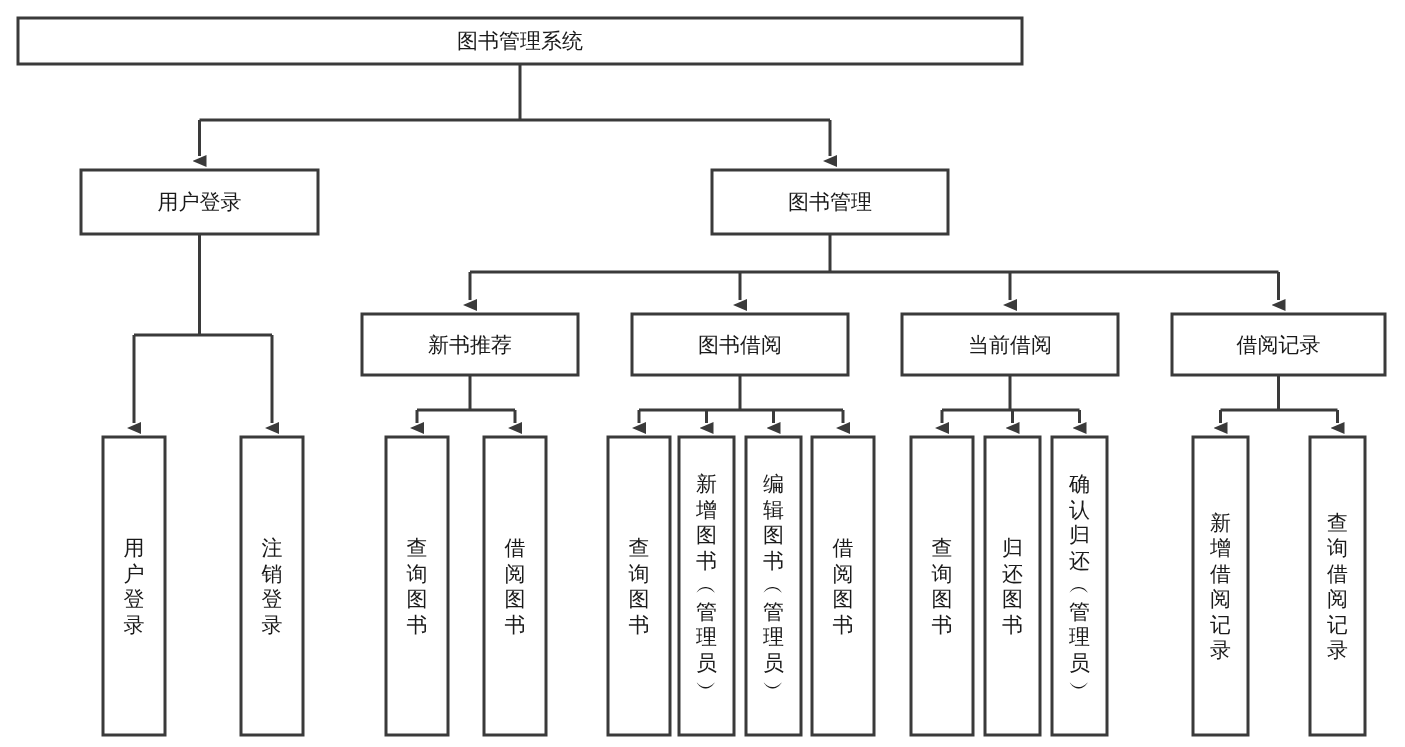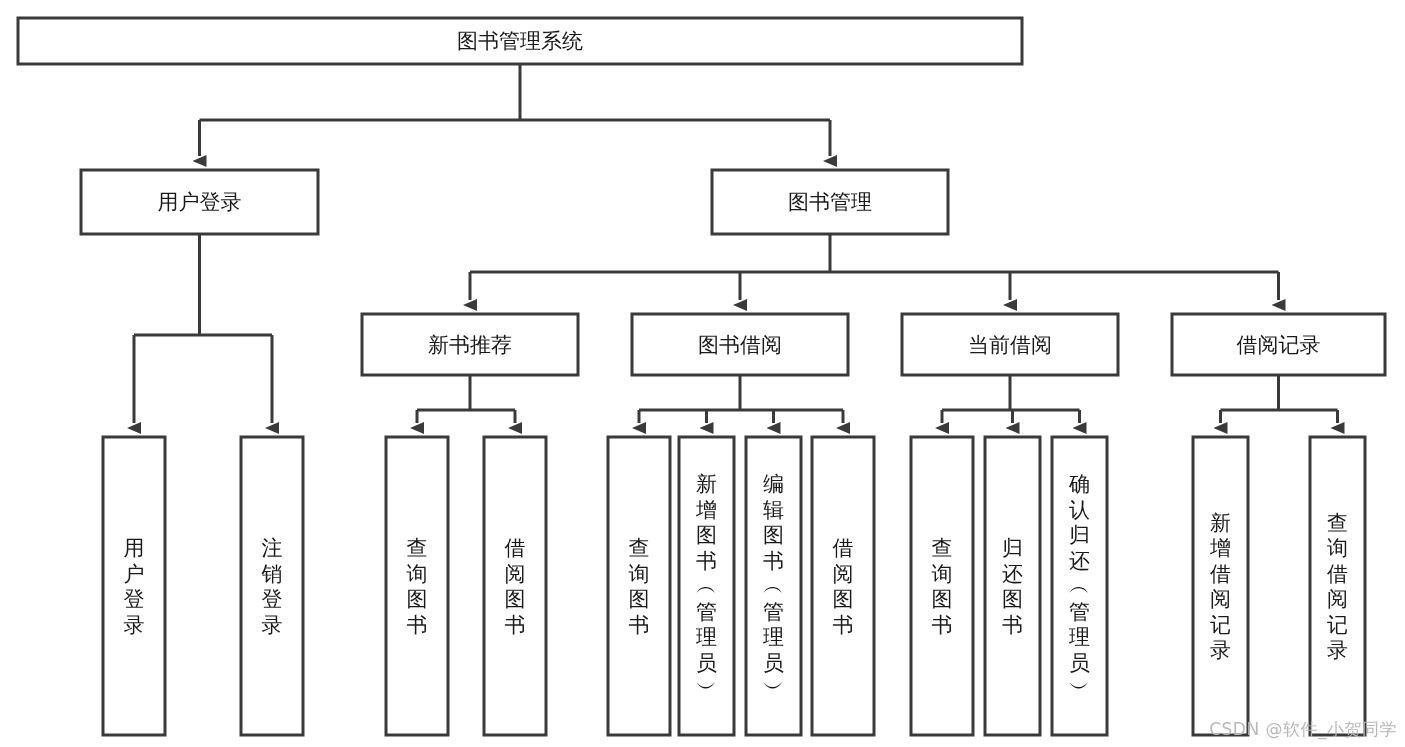--- a/index.html
+++ b/index.html
@@ -187,14 +187,13 @@
           <rect x="1193" y="437" width="55" height="298" class="node-box"></rect>
           <text x="1220.5" class="node-label-vertical" y="529.5"><tspan x="1220.5" dy="0">新</tspan><tspan x="1220.5" dy="25.5">增</tspan><tspan x="1220.5" dy="25.5">借</tspan><tspan x="1220.5" dy="25.5">阅</tspan><tspan x="1220.5" dy="25.5">记</tspan><tspan x="1220.5" dy="25.5">录</tspan></text>
         </g>
         <g>
           <rect x="1310" y="437" width="55" height="298" class="node-box"></rect>
           <text x="1337.5" class="node-label-vertical" y="529.5"><tspan x="1337.5" dy="0">查</tspan><tspan x="1337.5" dy="25.5">询</tspan><tspan x="1337.5" dy="25.5">借</tspan><tspan x="1337.5" dy="25.5">阅</tspan><tspan x="1337.5" dy="25.5">记</tspan><tspan x="1337.5" dy="25.5">录</tspan></text>
         </g>
       </g>
   </svg>
 
-  <div class="watermark-text">CSDN @软件_小贺同学</div>
 </div>
 
 </body></html>

